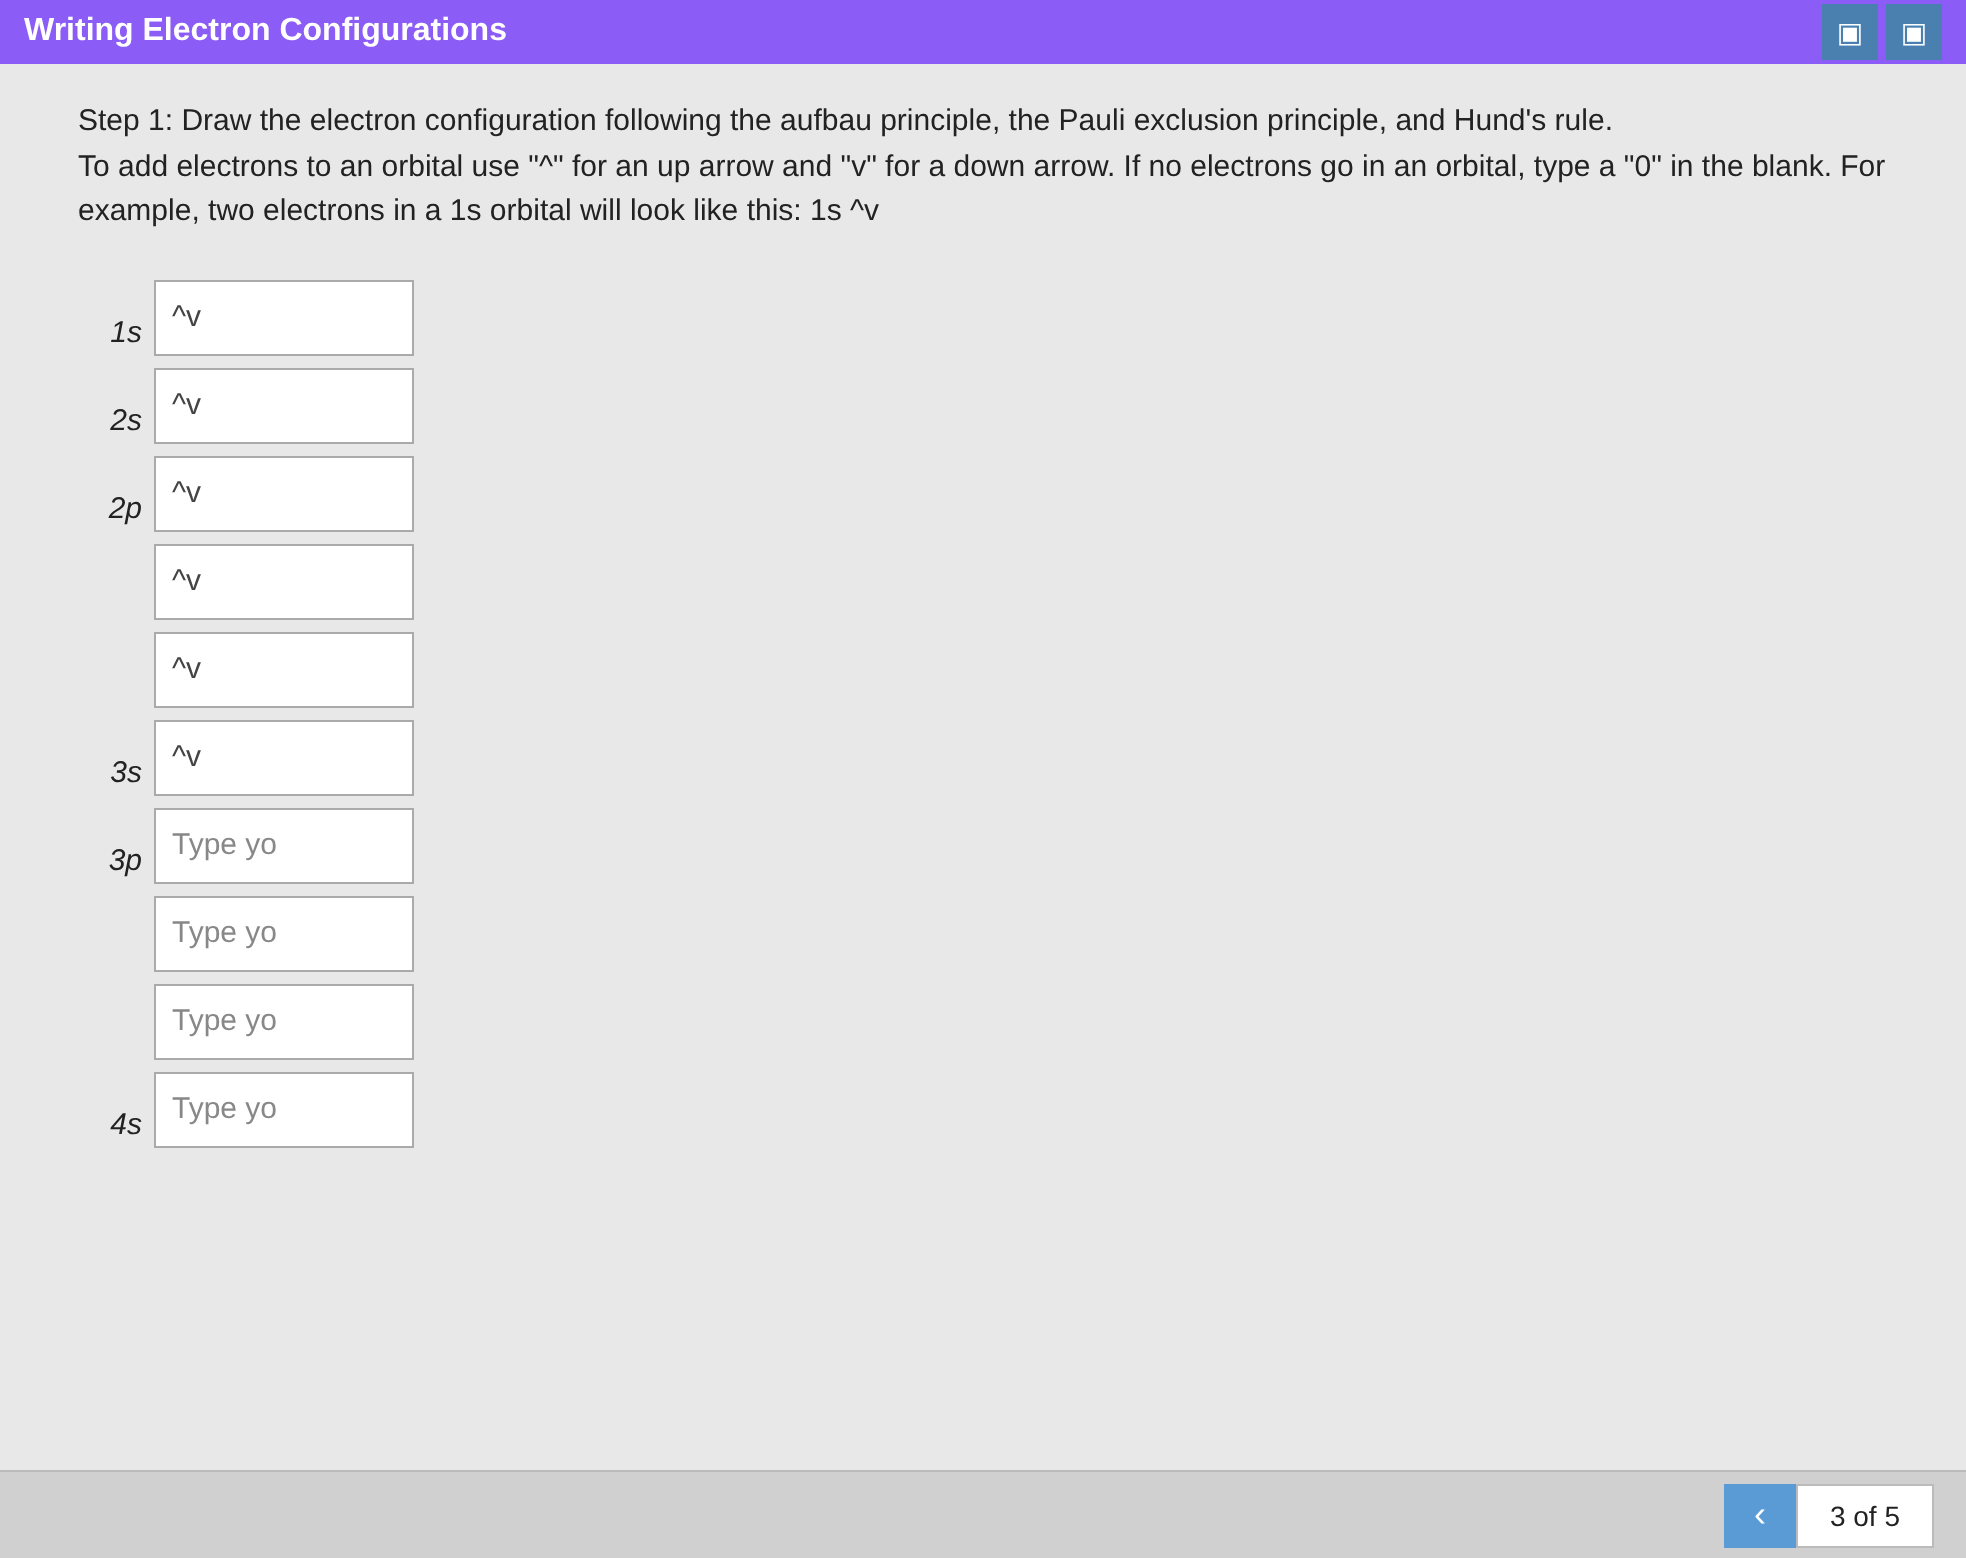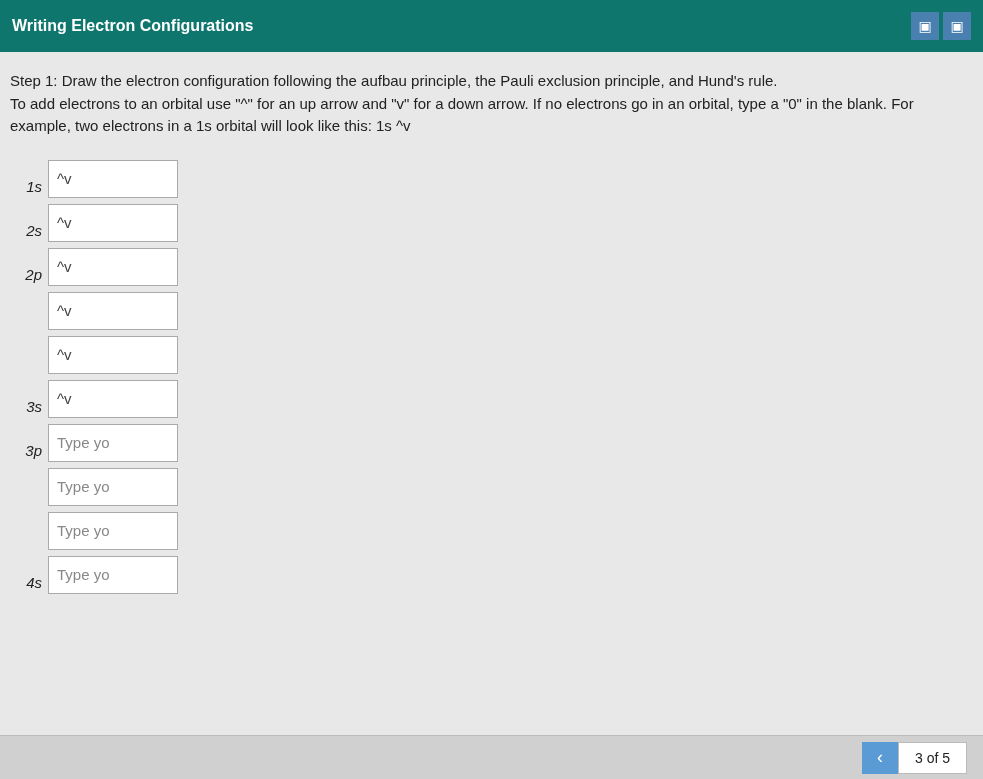--- a/index.html
+++ b/index.html
@@ -13,23 +13,23 @@
       align-items: stretch;
     }
     .main-container {
       background: #e8e8e8;
       flex: 1;
       display: flex;
       flex-direction: column;
       position: relative;
     }
     .header-bar {
-      background: #0f766e;
-      color: white;
-      padding: 12px 12px;
+      background: #8b5cf6;
+      color: white;
+      padding: 2px 12px;
       font-size: 16px;
       font-weight: bold;
       display: flex;
       align-items: center;
       justify-content: space-between;
       gap: 46px;
     }
     .header-title {
       color: white;
       font-size: 16px;
@@ -44,21 +44,21 @@
       color: white;
       width: 28px;
       height: 28px;
       display: flex;
       align-items: center;
       justify-content: center;
       cursor: pointer;
       font-size: 14px;
     }
     .content-area {
-      padding: 18px 10px;
+      padding: 18px 39px;
       flex: 1;
       overflow-y: auto;
     }
     .instructions {
       font-size: 15px;
       color: #222;
       line-height: 1.5;
       margin-bottom: 22px;
     }
     .orbital-grid {

